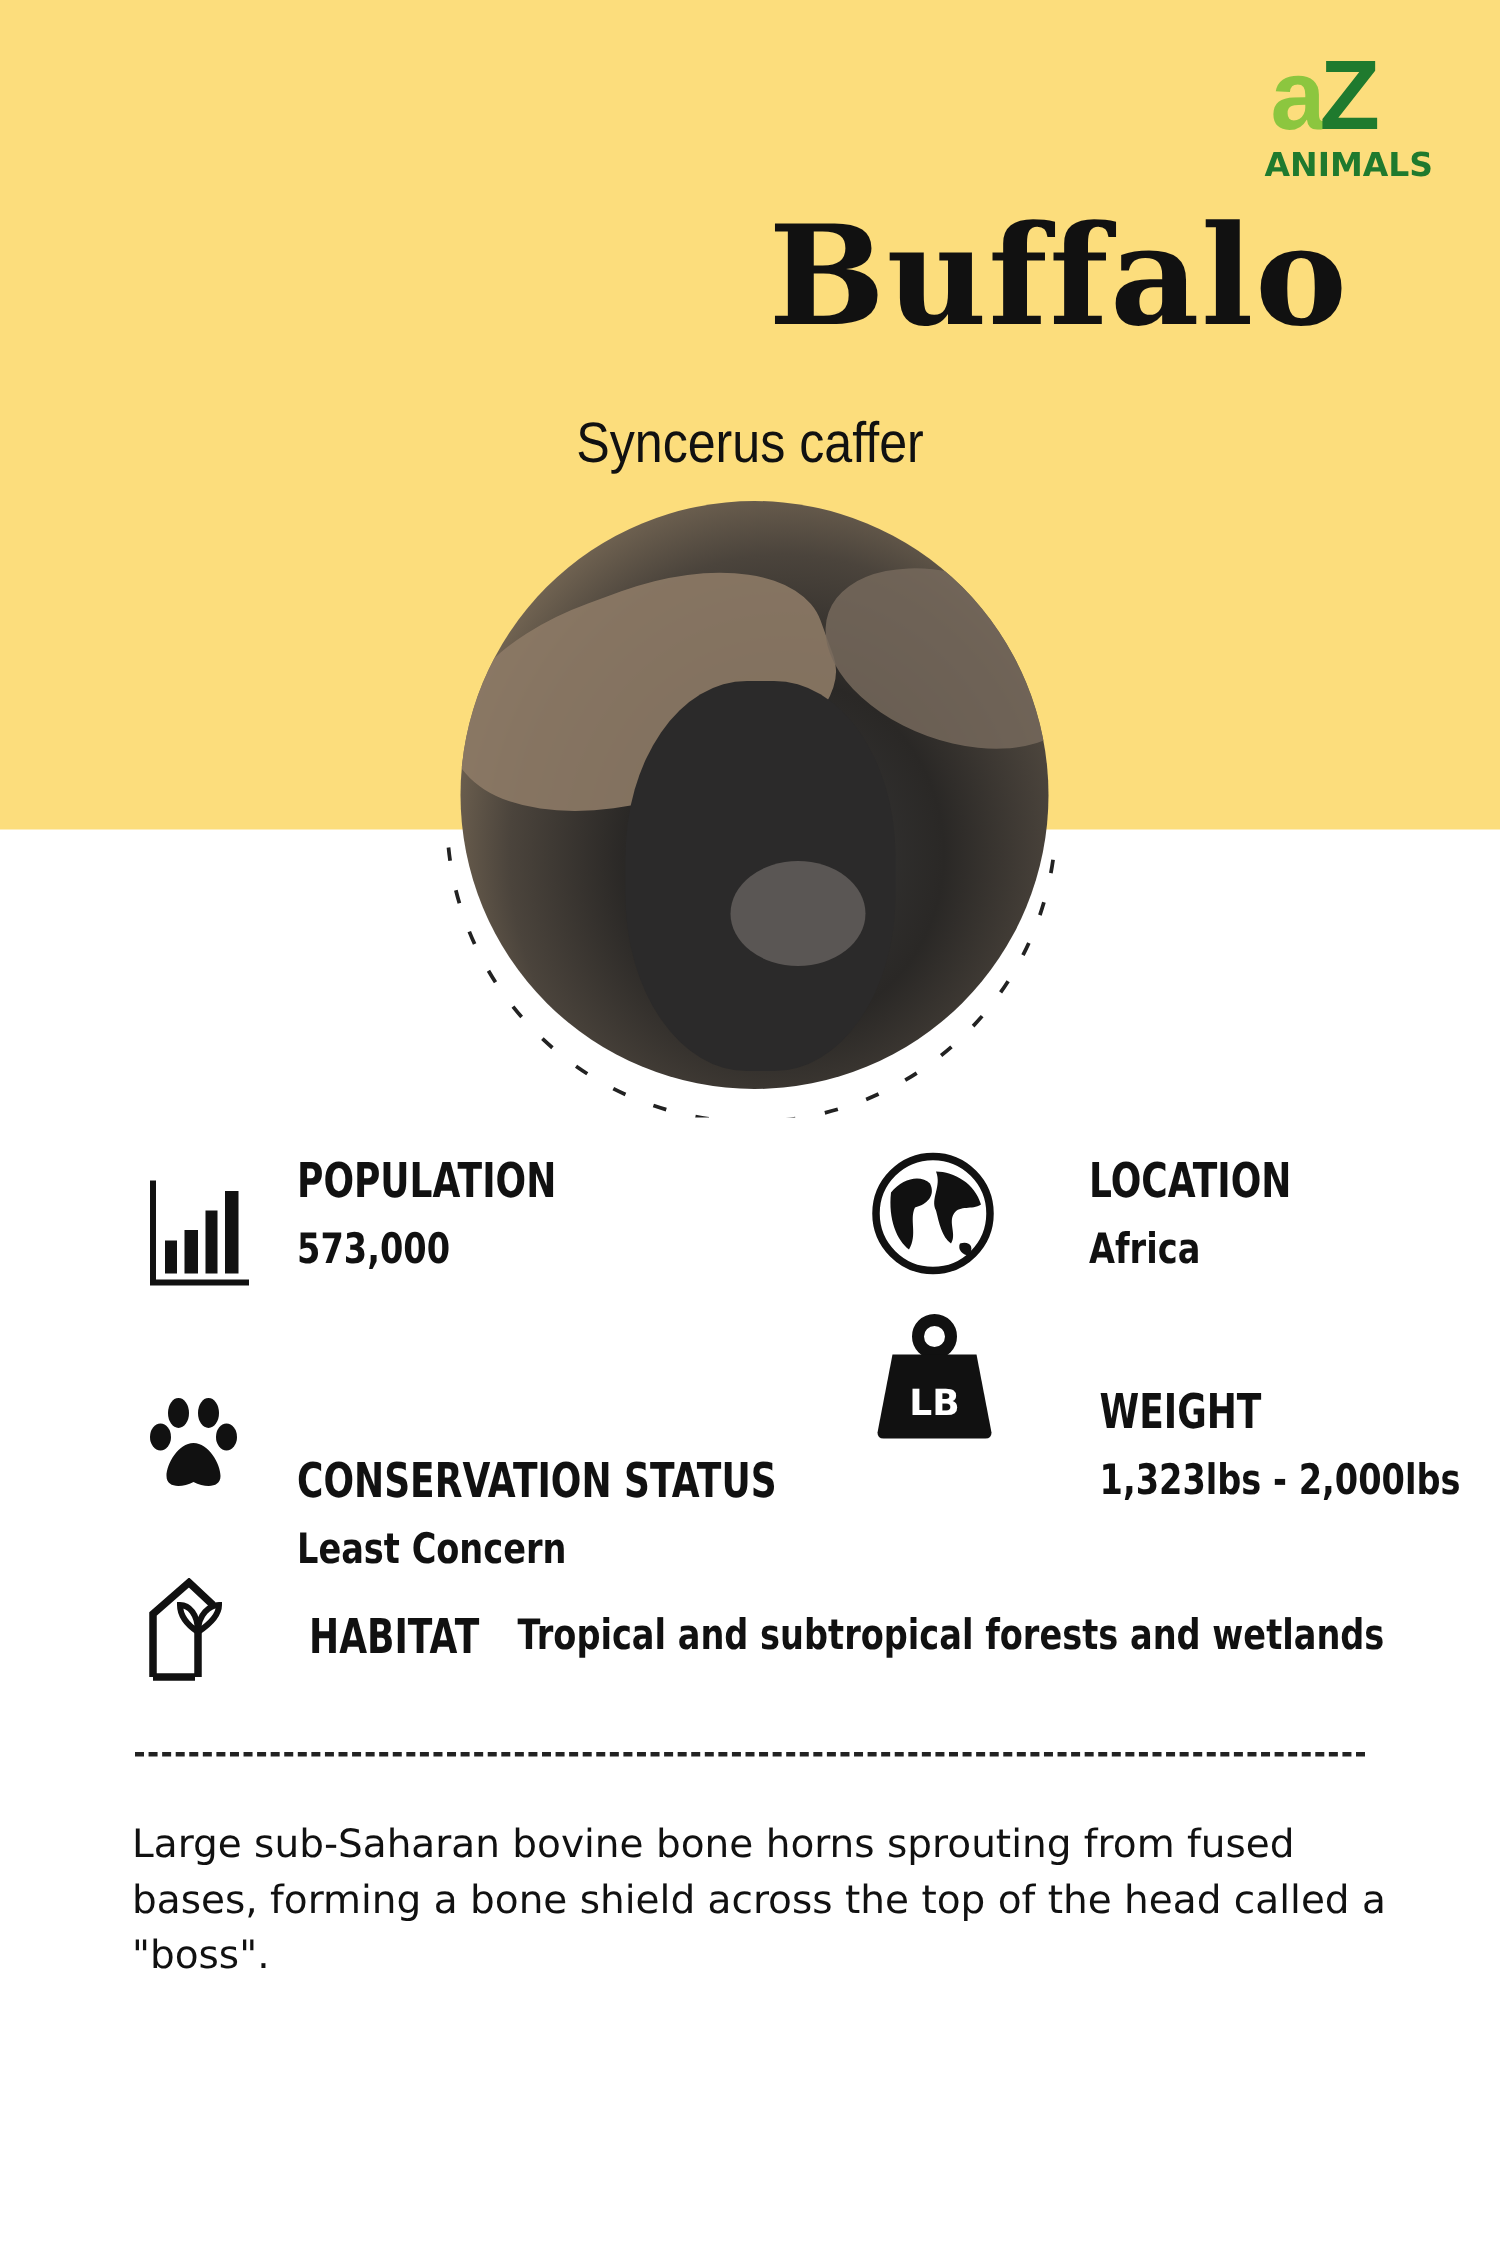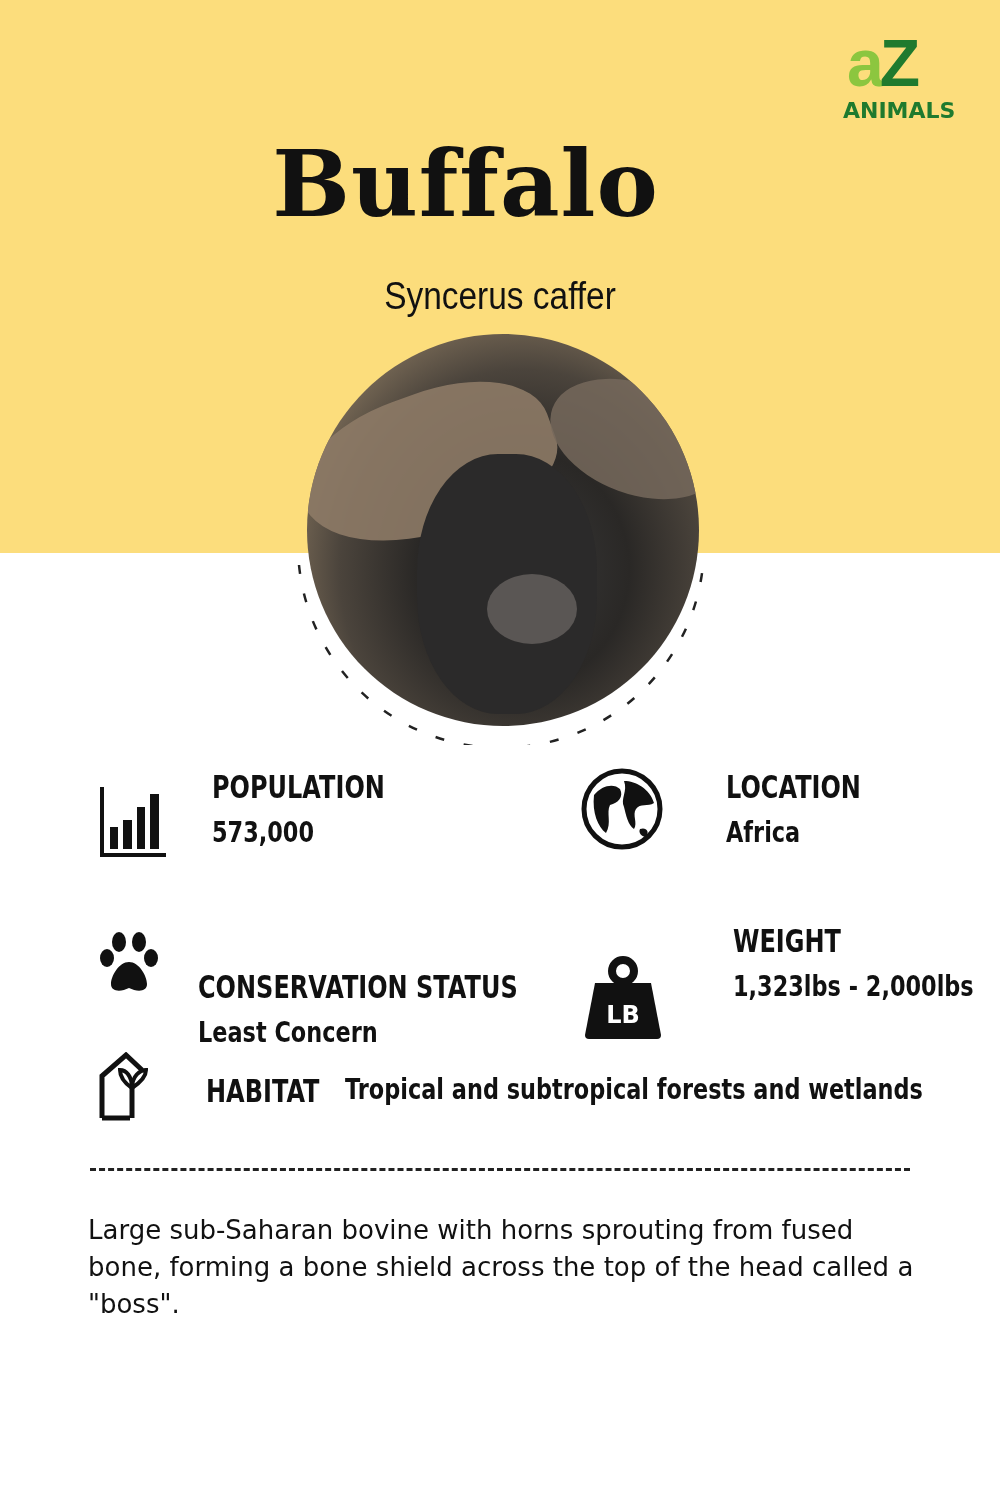--- a/index.html
+++ b/index.html
@@ -3,21 +3,21 @@
 <meta charset="utf-8">
 <style>
   html, body { margin: 0; padding: 0; }
   body { width: 1000px; height: 1500px; background: #ffffff; position: relative; overflow: hidden; font-family: "Liberation Sans", sans-serif; color: #111; }
   .top-band { position: absolute; left: 0; top: 0; width: 1000px; height: 553px; background: #fcdd7c; }
   .logo { position: absolute; left: 843px; top: 30px; width: 125px; height: 95px; }
   .logo .letters { position: absolute; left: 4px; top: 0; font-family: "Liberation Sans", sans-serif; font-weight: 900; font-size: 66px; line-height: 66px; letter-spacing: -4px; text-align: center; }
   .logo .a { color: #8cc63f; }
   .logo .z { color: #1f7a2e; }
   .logo .animals { position: absolute; left: 0; top: 68px; font-weight: 900; font-size: 22px; color: #1f7a2e; letter-spacing: 0px; font-family: "DejaVu Sans", sans-serif; text-align: center; }
-  .title { position: absolute; left: 0; width: 899px; top: 130px; text-align: center; font-family: "DejaVu Serif", serif; font-weight: 900; font-size: 92px; letter-spacing: 1px; color: #111; padding-left: 16px; }
+  .title { position: absolute; left: 0; width: 899px; top: 130px; text-align: right; font-family: "DejaVu Serif", serif; font-weight: 900; font-size: 92px; letter-spacing: 1px; color: #111; }
   .subtitle { position: absolute; left: 0; width: 1000px; top: 275px; text-align: center; font-family: "Liberation Sans Narrow", "Liberation Sans", sans-serif; font-size: 38px; color: #111; transform: scaleX(0.88); }
   .dash-ring { position: absolute; left: 296px; top: 325px; width: 410px; height: 420px; }
   .photo { position: absolute; left: 307px; top: 334px; width: 392px; height: 392px; border-radius: 50%; overflow: hidden;
     background: radial-gradient(ellipse at 55% 60%, #3a3a3a 0%, #2a2826 35%, #4b443c 60%, #8a7860 85%, #c8b48a 100%); }
   .photo .horn-l { position: absolute; left: -10px; top: 60px; width: 260px; height: 140px; border-radius: 50% 50% 40% 60%; background: #8d7a66; transform: rotate(-20deg); opacity: 0.9; }
   .photo .horn-r { position: absolute; left: 240px; top: 50px; width: 180px; height: 110px; border-radius: 50%; background: #75685c; transform: rotate(20deg); opacity: 0.85; }
   .photo .face { position: absolute; left: 110px; top: 120px; width: 180px; height: 260px; border-radius: 45%; background: #2b2a2a; }
   .photo .nose { position: absolute; left: 180px; top: 240px; width: 90px; height: 70px; border-radius: 50%; background: #5a5654; }
   .stat { position: absolute; }
   .stat .label { font-family: "DejaVu Sans", sans-serif; font-weight: 900; font-size: 32px; letter-spacing: 0px; transform: scaleX(0.75); transform-origin: left; white-space: nowrap; }
@@ -50,21 +50,21 @@
   <div class="nose"></div>
 </div>
 
 <svg class="icon" style="left:98px;top:785px;width:70px;height:75px" viewBox="0 0 70 75">
   <path d="M4 2 V70 H68" fill="none" stroke="#111" stroke-width="4"></path>
   <rect x="12" y="42" width="8" height="22" fill="#111"></rect>
   <rect x="25" y="35" width="9" height="29" fill="#111"></rect>
   <rect x="39" y="22" width="8" height="42" fill="#111"></rect>
   <rect x="52" y="9" width="9" height="55" fill="#111"></rect>
 </svg>
-<div class="stat" style="left:212px;top:768px">
+<div class="stat" style="left:198px;top:768px">
   <div class="label">POPULATION</div>
   <div class="value">573,000</div>
 </div>
 
 <svg class="icon" style="left:580px;top:767px;width:84px;height:84px" viewBox="0 0 84 84">
   <circle cx="42" cy="42" r="38" fill="#fff" stroke="#111" stroke-width="5"></circle>
   <path d="M14 28 C22 18 34 16 40 22 C44 30 38 36 30 38 C26 46 32 56 26 66 C18 60 12 46 14 28 Z" fill="#111"></path>
   <path d="M44 14 C56 14 70 22 74 36 C68 40 60 36 56 42 C52 48 58 56 54 62 C48 58 46 48 44 40 C40 32 48 24 44 14 Z" fill="#111"></path>
   <path d="M60 62 C66 60 70 64 66 70 C62 70 58 66 60 62 Z" fill="#111"></path>
 </svg>
@@ -78,21 +78,21 @@
   <ellipse cx="24" cy="12" rx="7" ry="10" fill="#111"></ellipse>
   <ellipse cx="44" cy="12" rx="7" ry="10" fill="#111"></ellipse>
   <ellipse cx="56" cy="28" rx="7" ry="9" fill="#111"></ellipse>
   <path d="M34 32 C24 32 16 46 16 54 C16 62 26 62 34 58 C42 62 52 62 52 54 C52 46 44 32 34 32 Z" fill="#111"></path>
 </svg>
 <div class="stat" style="left:198px;top:968px">
   <div class="label">CONSERVATION STATUS</div>
   <div class="value">Least Concern</div>
 </div>
 
-<div class="icon" style="left:583px;top:955px;width:80px;height:85px">
+<div class="icon" style="left:583px;top:875px;width:80px;height:85px">
   <svg width="80" height="85" viewBox="0 0 80 85">
     <circle cx="40" cy="16" r="11" fill="none" stroke="#111" stroke-width="8"></circle>
     <path d="M12 28 H68 L78 80 Q78 84 74 84 H6 Q2 84 2 80 Z" fill="#111"></path>
     <text x="40" y="68" text-anchor="middle" font-family="DejaVu Sans, sans-serif" font-weight="bold" font-size="24" fill="#fff">LB</text>
   </svg>
 </div>
 <div class="stat" style="left:733px;top:922px">
   <div class="label">WEIGHT</div>
   <div class="value">1,323lbs - 2,000lbs</div>
 </div>
@@ -106,13 +106,13 @@
 </svg>
 <div class="stat" style="left:206px;top:1072px">
   <div class="label">HABITAT</div>
 </div>
 <div class="stat" style="left:345px;top:1073px">
   <div class="value" style="margin-top:0">Tropical and subtropical forests and wetlands</div>
 </div>
 
 <div class="divider"></div>
 
-<div class="desc">Large sub-Saharan bovine with horns sprouting from fused bone, forming a bone shield across the top of the head called a "boss".</div>
+<div class="desc">Large sub-Saharan bovine bone horns sprouting from fused bases, forming a bone shield across the top of the head called a "boss".</div>
 
 </body></html>

